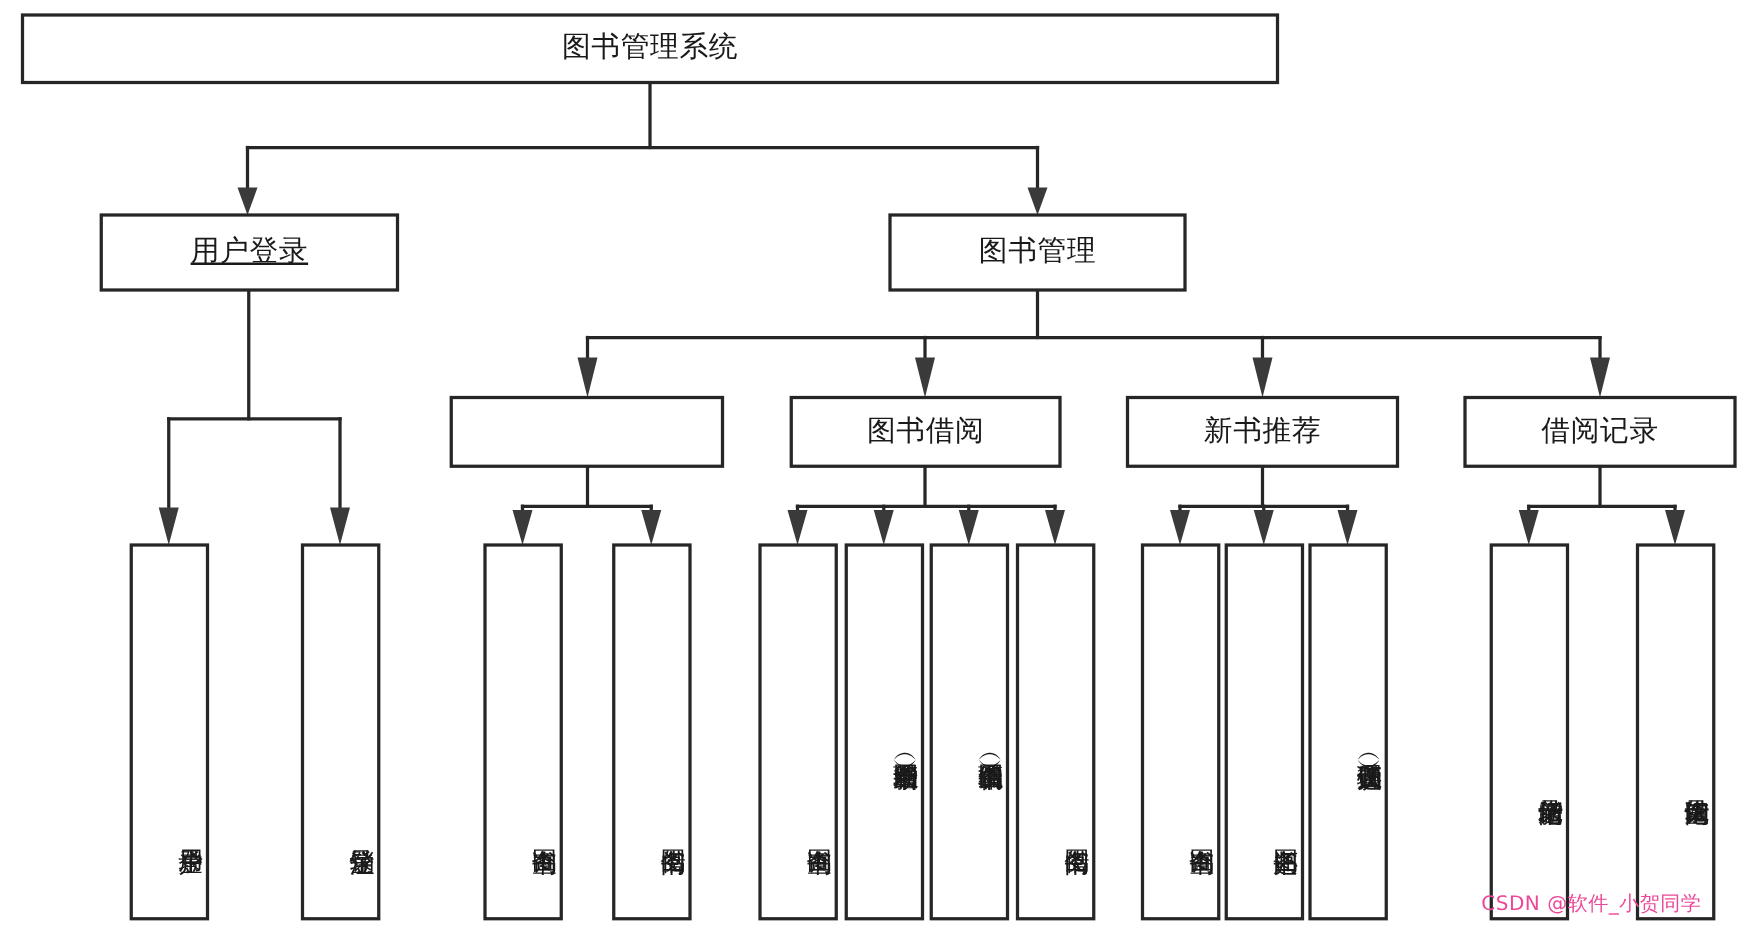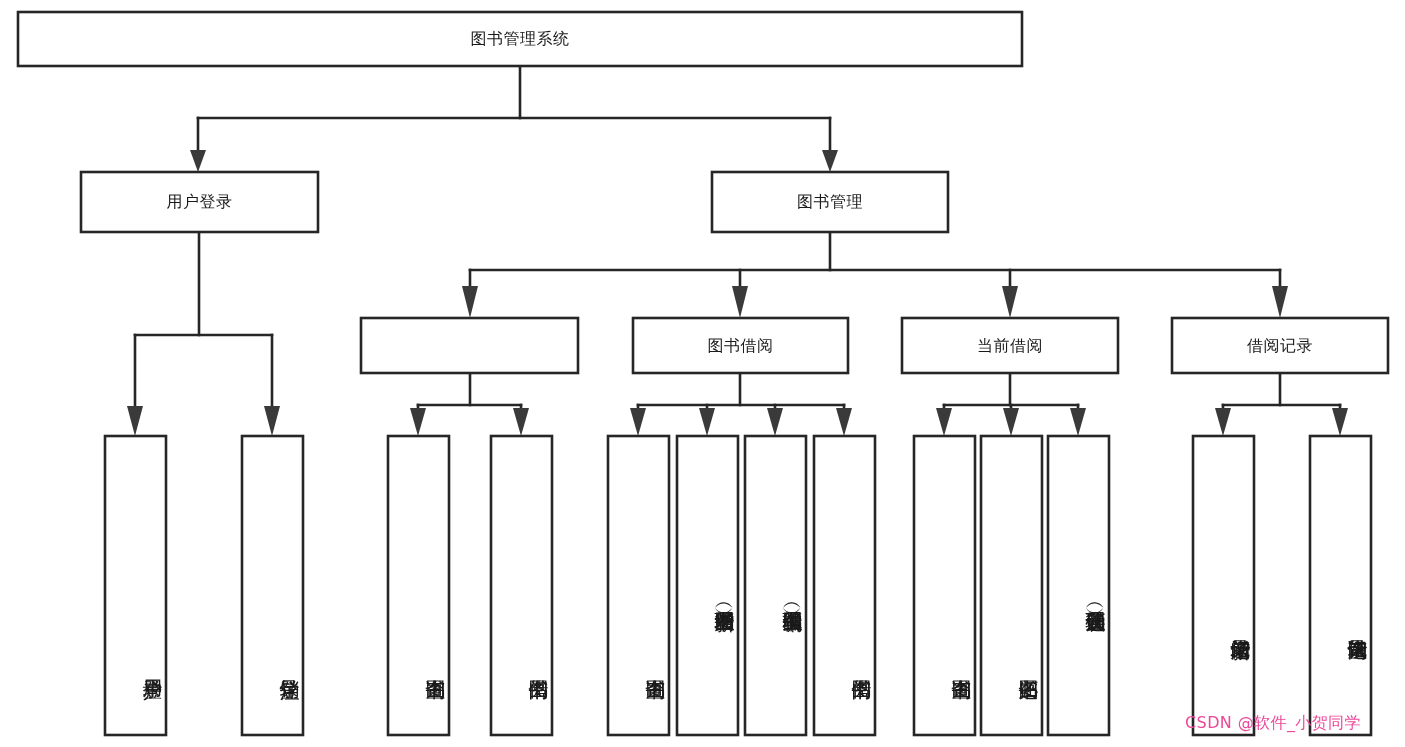--- a/index.html
+++ b/index.html
@@ -41,21 +41,21 @@
   .arrow-head {
     fill: #3a3a3a;
     stroke: none;
   }
   .node-label-h {
     position: absolute;
     display: flex;
     align-items: center;
     justify-content: center;
     color: #1a1a1a;
-    font-size: 16px;
+    font-size: 23px;
     line-height: 1.1;
     letter-spacing: 0.5px;
     white-space: nowrap;
     pointer-events: none;
   }
   .node-label-v {
     position: absolute;
     display: flex;
     align-items: flex-start;
     justify-content: center;
@@ -183,25 +183,25 @@
     <rect class="node-box" x="914" y="436" width="61" height="299"></rect>
     <rect class="node-box" x="981" y="436" width="61" height="299"></rect>
     <rect class="node-box" x="1048" y="436" width="61" height="299"></rect>
 
     <rect class="node-box" x="1193" y="436" width="61" height="299"></rect>
     <rect class="node-box" x="1310" y="436" width="61" height="299"></rect>
   </svg>
 
   <div class="node-label-h" style="left:18px; top:12px; width:1004px; height:54px;">图书管理系统</div>
 
-  <div class="node-label-h" style="left:81px; top:172px; width:237px; height:60px;">用户登录</div>
+  <div class="node-label-h" style="left:81px; top:172px; width:237px; height:60px;text-decoration:underline;">用户登录</div>
   <div class="node-label-h" style="left:712px; top:172px; width:236px; height:60px;">图书管理</div>
 
   <div class="node-label-h" style="left:633px; top:318px; width:215px; height:55px;text-align:center;">图书借阅</div>
-  <div class="node-label-h" style="left:902px; top:318px; width:216px; height:55px;">当前借阅</div>
+  <div class="node-label-h" style="left:902px; top:318px; width:216px; height:55px;">新书推荐</div>
   <div class="node-label-h" style="left:1172px; top:318px; width:216px; height:55px;">借阅记录</div>
 
   <div class="node-label-v" style="left:105px; top:436px; width:61px; height:299px; padding-top:78px;">用户登录</div>
   <div class="node-label-v" style="left:242px; top:436px; width:61px; height:299px; padding-top:78px;">注销登录</div>
 
   <div class="node-label-v" style="left:388px; top:436px; width:61px; height:299px; padding-top:78px;">查询图书</div>
   <div class="node-label-v" style="left:491px; top:436px; width:61px; height:299px; padding-top:78px;">借阅图书</div>
 
   <div class="node-label-v" style="left:608px; top:436px; width:61px; height:299px; padding-top:78px;">查询图书</div>
   <div class="node-label-v" style="left:677px; top:436px; width:61px; height:299px; padding-top:10px;">新增图书（管理员）</div>

